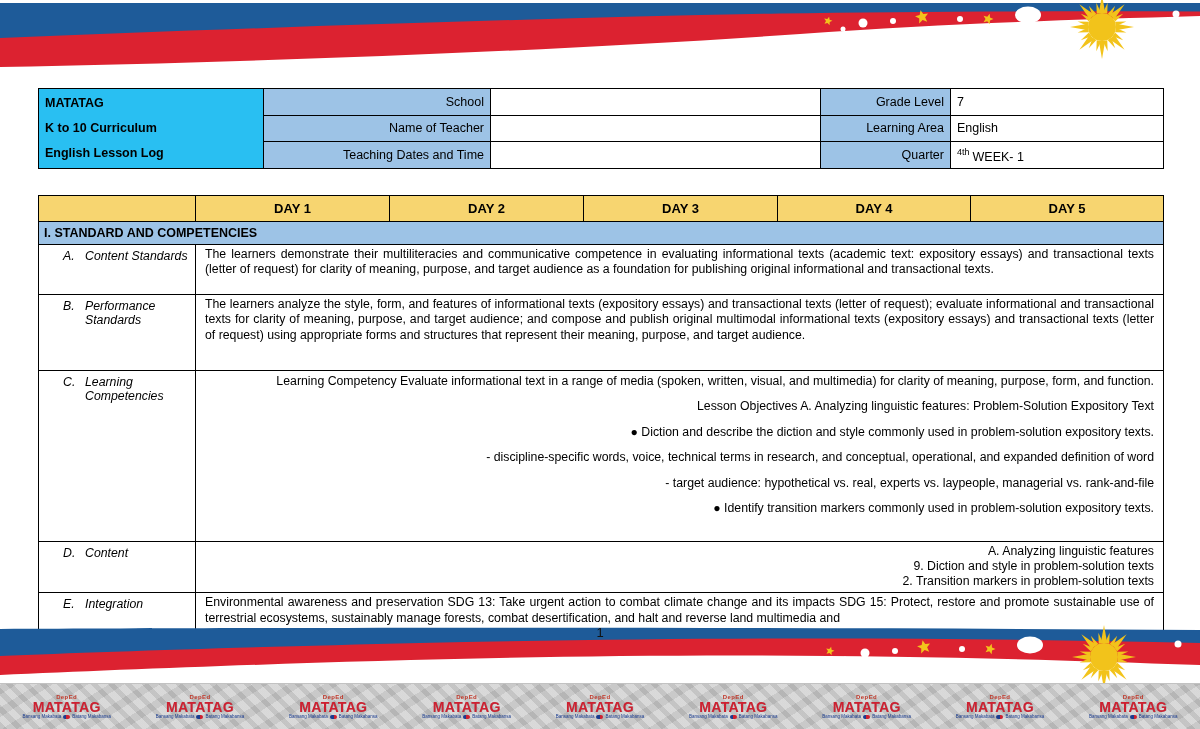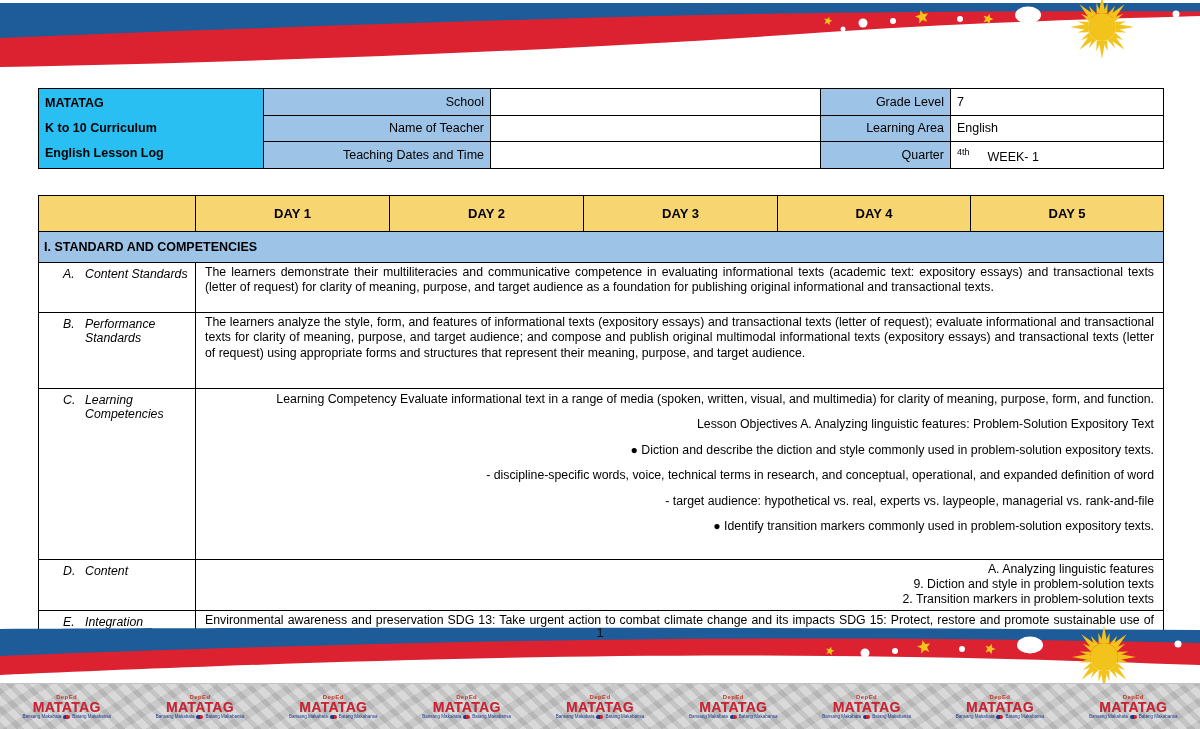--- a/index.html
+++ b/index.html
@@ -22,35 +22,35 @@
     border:1.6px solid #000; font-size:12.5px; padding:2px 6px; height:24px;
     overflow:hidden; white-space:nowrap;
   }
   td.brand-cell {
     background:var(--brand-cyan); font-weight:bold; font-size:13.5px;
     vertical-align:middle; padding:4px 8px;
   }
   .brand-line { line-height:25px; }
   td.hlabel { background:var(--label-blue); text-align:right; }
   td.hvalue { background:#fff; text-align:left; }
-  .sup { font-size:9px; vertical-align:6px; margin-right:18px; }
+  .sup { font-size:9px; vertical-align:6px; margin-right:3px; }
 
   
   table.main-table {
     position:absolute; left:38px; top:195px; width:1125px;
     border-collapse:collapse; table-layout:fixed;
   }
   table.main-table td { border:1.6px solid #000; font-size:12.3px; vertical-align:top; }
   tr.day-header td {
     background:var(--header-yellow); font-weight:bold; text-align:center;
-    font-size:13px; height:36px; vertical-align:middle;
+    font-size:13px; height:26px; vertical-align:middle;
   }
   tr.section-row td {
     background:var(--label-blue); font-weight:bold; font-size:12.5px;
-    height:31px; padding:1px 5px; vertical-align:middle;
+    height:23px; padding:1px 5px; vertical-align:middle;
   }
   td.label-cell { font-style:italic; vertical-align:middle; padding:4px 4px 4px 24px; }
   .label-flex { display:flex; gap:6px; }
   .row-letter { flex:0 0 16px; }
   td.content-cell { padding:2px 9px 4px 9px; line-height:1.26; text-align:justify; }
   td.content-left { text-align:right; }
   .italic-text { }
   td.content-cell p { margin:0 0 10px 0; }
   td.content-cell p:first-child { margin-top:1px; }
   .tight-line { line-height:1.2; }

